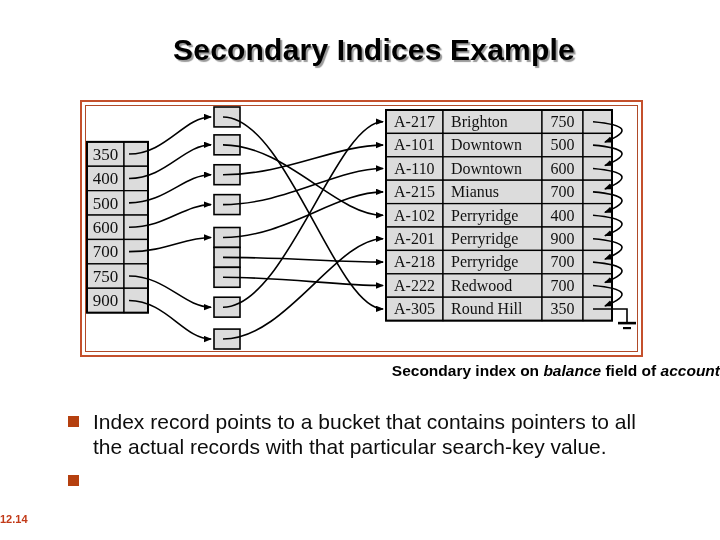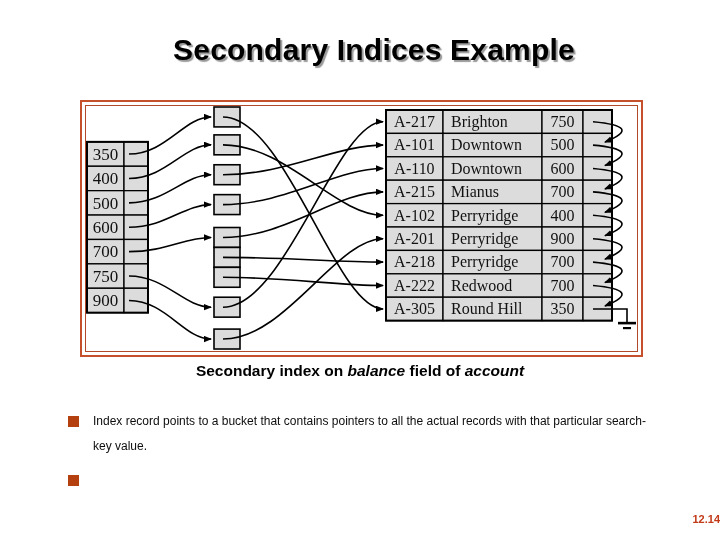--- a/index.html
+++ b/index.html
@@ -21,34 +21,34 @@
     box-sizing:border-box; border:2px solid var(--frame,#c4502c);
     padding:3px; background:#fff;
   }
   .frame-inner {
     width:100%; height:100%; box-sizing:border-box;
     border:1px solid var(--frame-inner,#b04a28);
   }
   .frame-inner svg { display:block; width:100%; height:100%; }
   .caption {
     position:absolute; top:362px; left:0; width:100%;
-    text-align:center; font-size:15.5px; font-weight:bold; color:#000;
+    text-align:right; font-size:15.5px; font-weight:bold; color:#000;
     white-space:pre-wrap;
   }
   .caption .em { font-style:italic; }
   .bullets { position:absolute; left:66px; top:409px; width:582px; }
   .bullet { display:flex; margin-bottom:9px; }
   .bullet .sq {
     flex:0 0 auto; width:11px; height:11px;
     background:var(--bullet,#b5400f); margin:7px 14px 0 2px;
   }
-  .bullet .txt { font-size:12px; line-height:25px; color:#0d0d0d; }
+  .bullet .txt { font-size:21px; line-height:25px; color:#0d0d0d; }
   .slide-number {
     position:absolute; top:513px; left:0; width:100%;
-    text-align:right; font-size:11px; font-weight:bold;
+    text-align:left; font-size:11px; font-weight:bold;
     color:var(--footer,#c23a18);
   }
 </style>
 </head>
 <body>
 
 <div class="slide">
 
   <div class="title">Secondary Indices Example</div>
 

